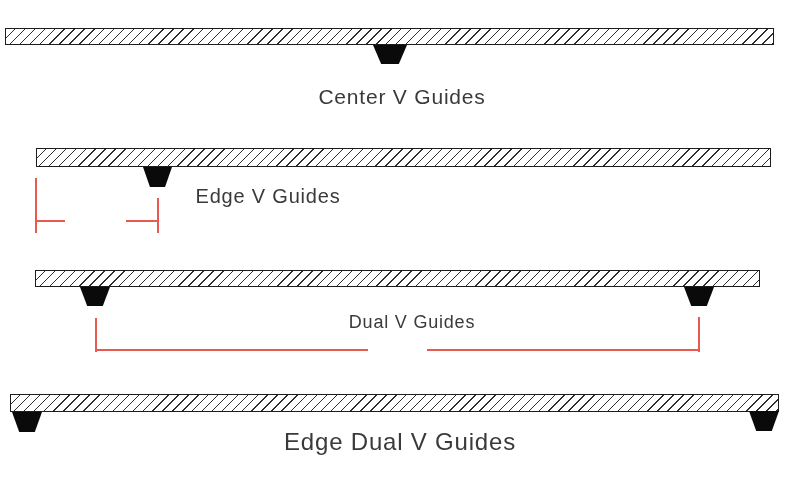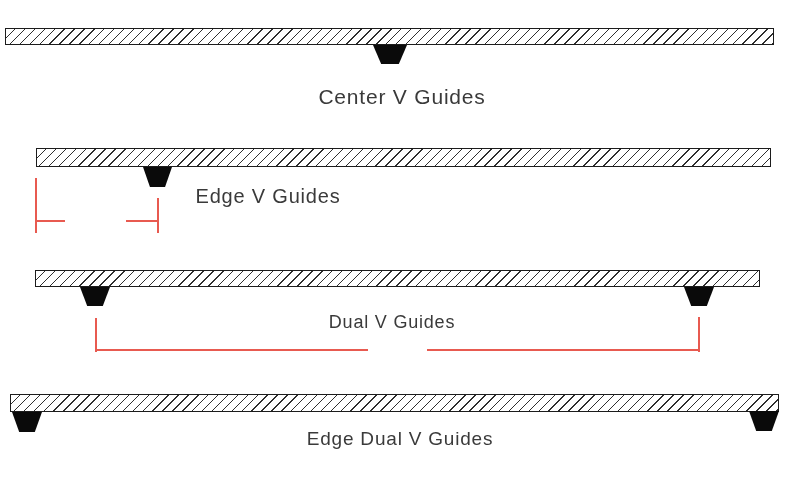--- a/index.html
+++ b/index.html
@@ -43,22 +43,22 @@
   .label {
     position: absolute;
     transform: translateX(-50%);
     white-space: nowrap;
     color: #3a3a3a;
     letter-spacing: 0.8px;
     line-height: 1.1;
   }
   .label-1 { font-size: 21px; }
   .label-2 { font-size: 20px; }
-  .label-3 { font-size: 18px; }
-  .label-4 { font-size: 19px; }
+  .label-3 { font-size: 18px; margin-left: 20px; }
+  .label-4 { font-size: 24px; }
 </style>
 </head>
 <body>
 
 <div class="canvas">
 
   <div>
     <div class="bar" style="left:5px; top:28px; width:769px; height:17px;"></div>
     <div class="vguide" style="left:373px; top:45px; width:34px; height:19px;"></div>
     <div class="label label-1" style="left:402px; top:85px;">Center V Guides</div>

